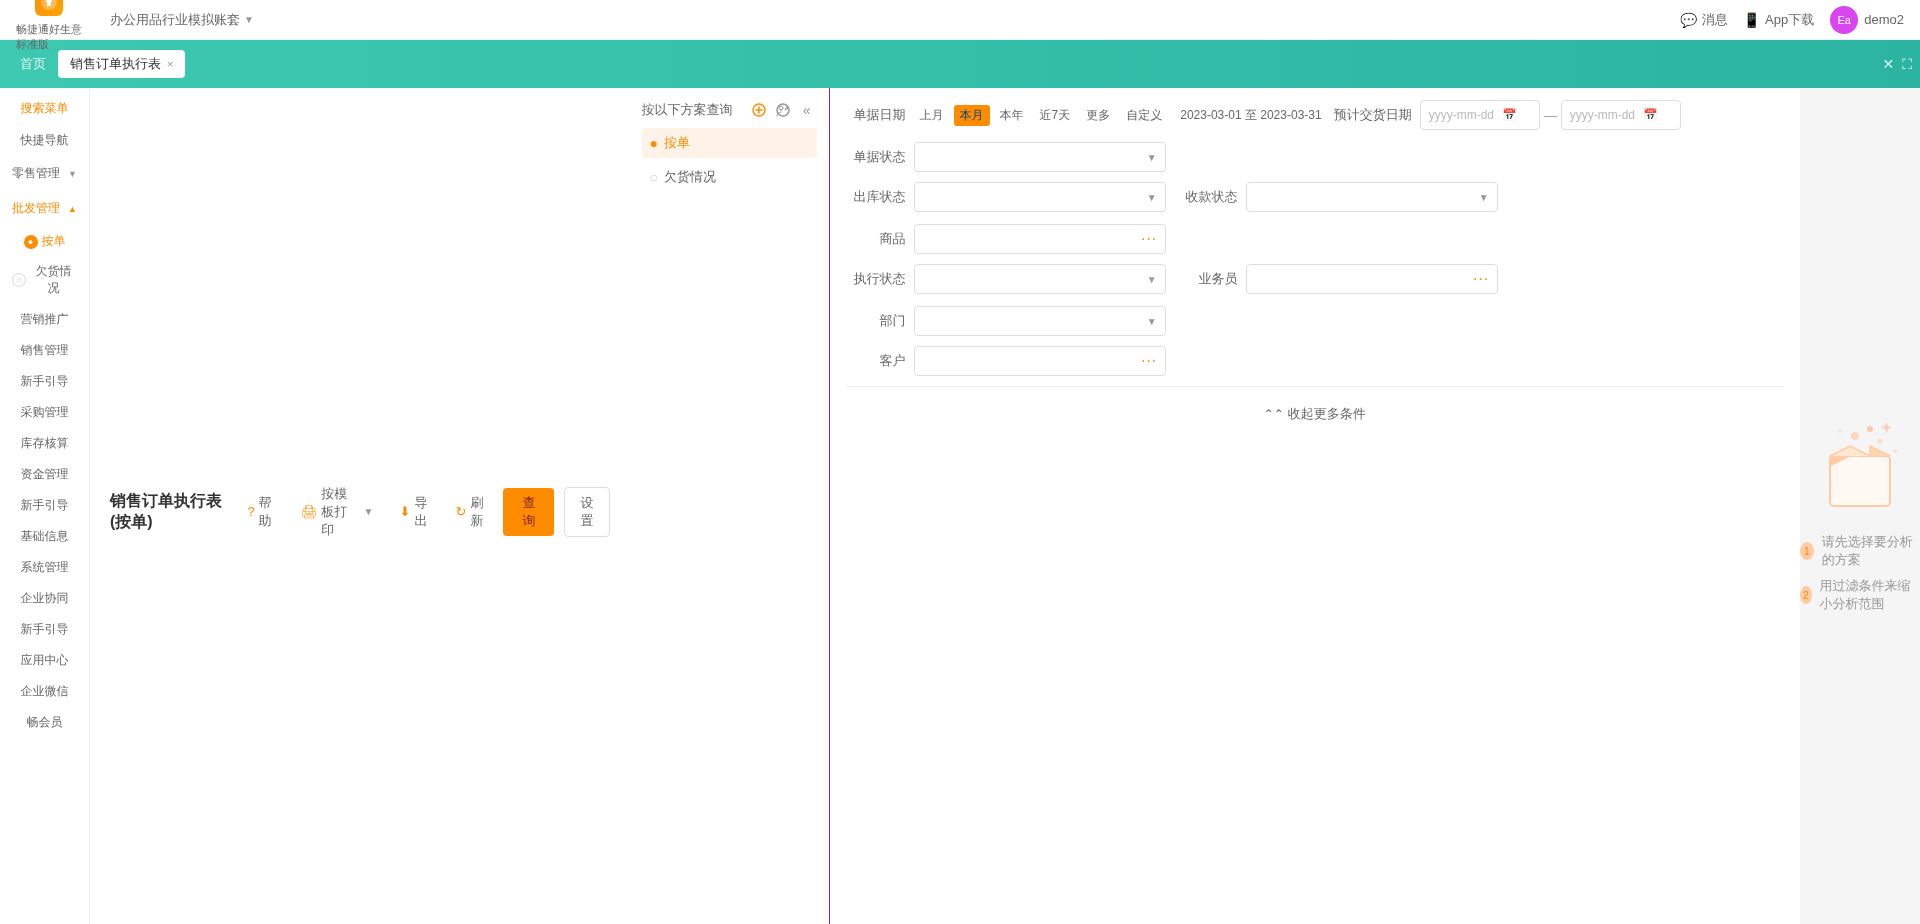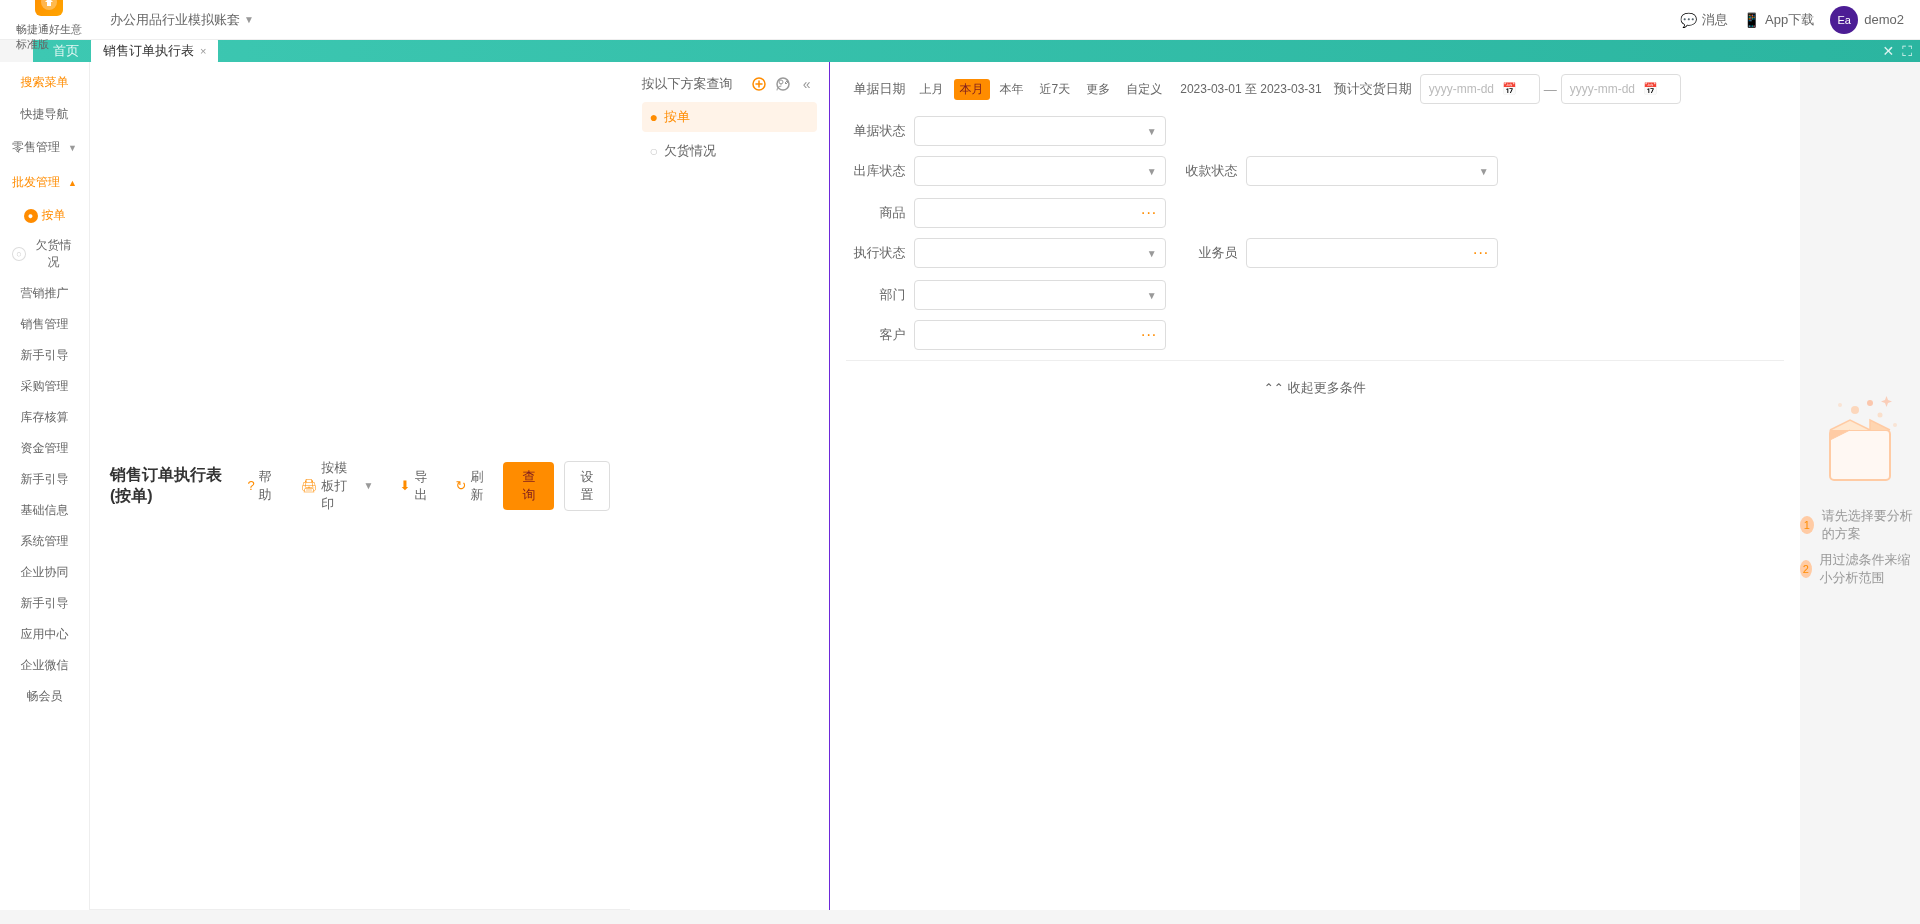--- a/index.html
+++ b/index.html
@@ -63,37 +63,36 @@
       align-items: center;
       gap: 4px;
       color: #666;
       cursor: pointer;
       font-size: 13px;
     }
     .avatar {
       width: 28px;
       height: 28px;
       border-radius: 50%;
-      background: #4c1d95;
+      background: #d946ef;
       display: flex;
       align-items: center;
       justify-content: center;
       color: white;
       font-size: 11px;
       overflow: hidden;
     }
 
     
     .tabs-bar {
-      height: 22px;
+      height: 48px;
       background: linear-gradient(90deg, #3dc8b2, #2bb5a0);
       display: flex;
       align-items: center;
       padding: 1px 8px;
-      margin-left: 33px;
     }
     .tab-item {
       height: 28px;
       padding: 0 12px;
       display: flex;
       align-items: center;
       gap: 6px;
       border-radius: 4px;
       cursor: pointer;
       font-size: 13px;
@@ -366,21 +365,21 @@
     }
     .date-tab {
       padding: 2px 6px;
       font-size: 12px;
       color: #666;
       cursor: pointer;
       border-radius: 3px;
     }
     .date-tab.active {
       background: #ff8c00;
-      color: #7f1d1d;
+      color: #0c4a6e;
       border-radius: 3px;
     }
     .collapse-btn {
       display: flex;
       align-items: center;
       justify-content: center;
       gap: 4px;
       color: #666;
       cursor: pointer;
       font-size: 13px;

